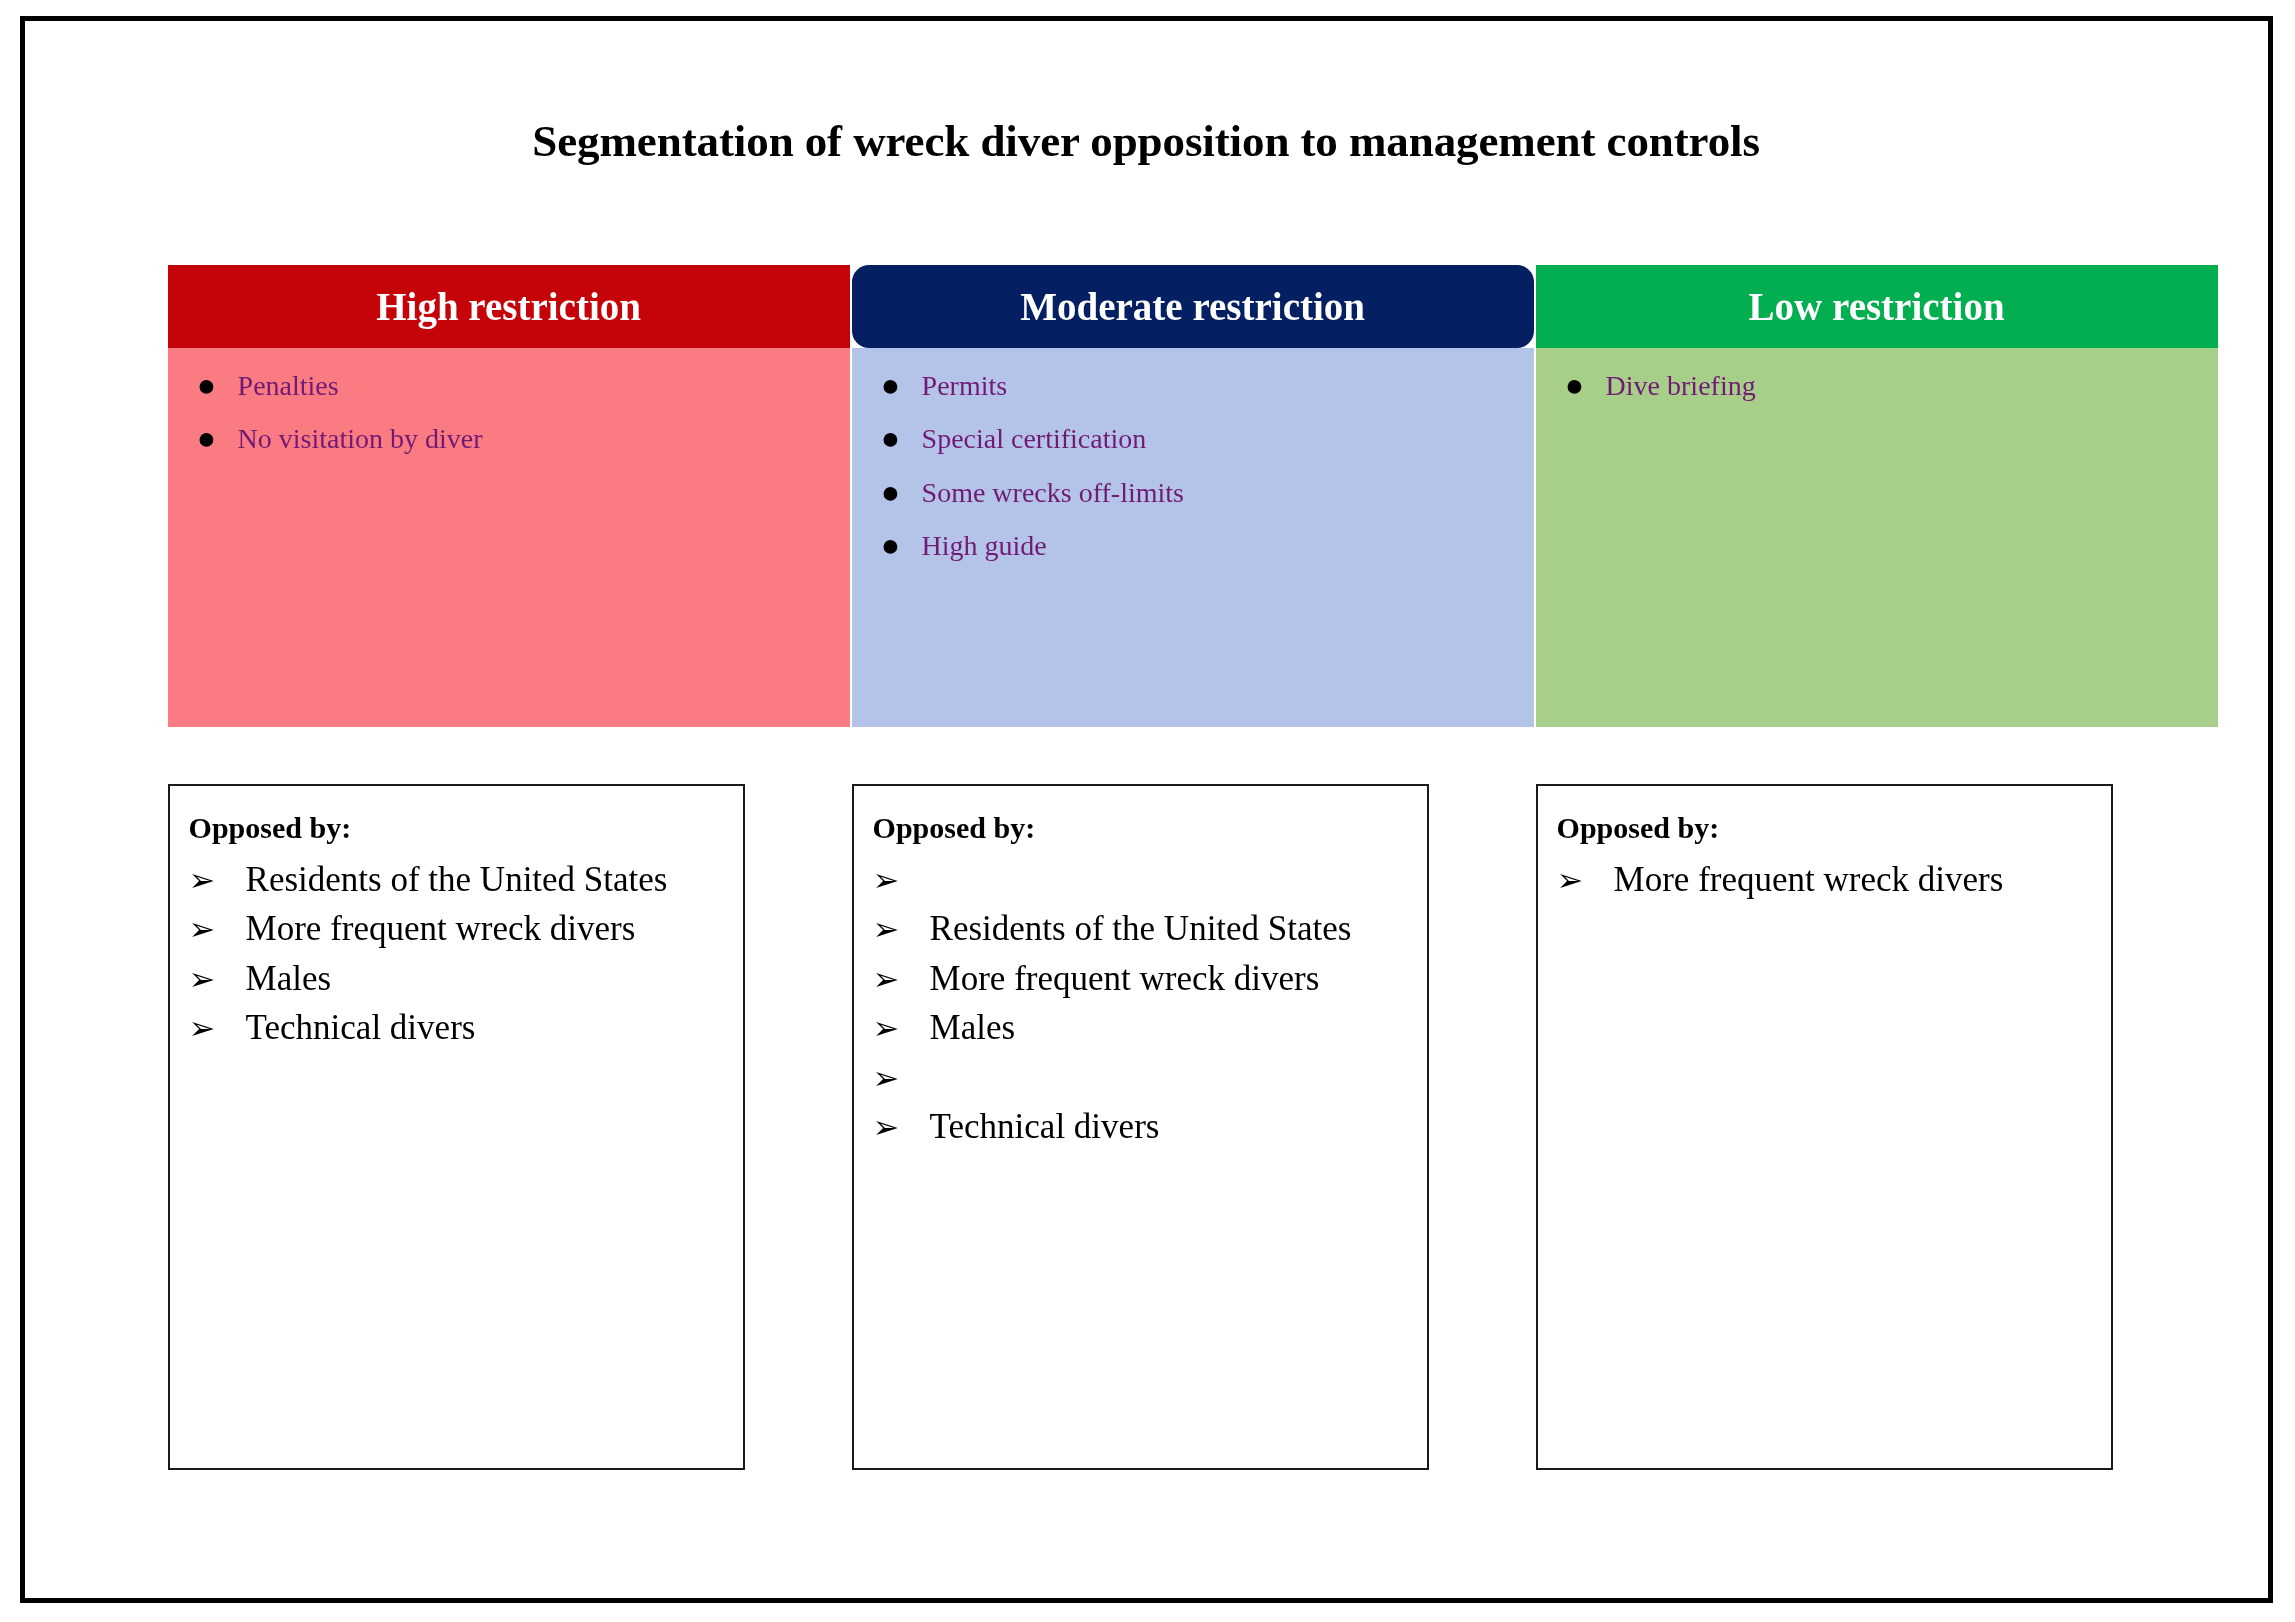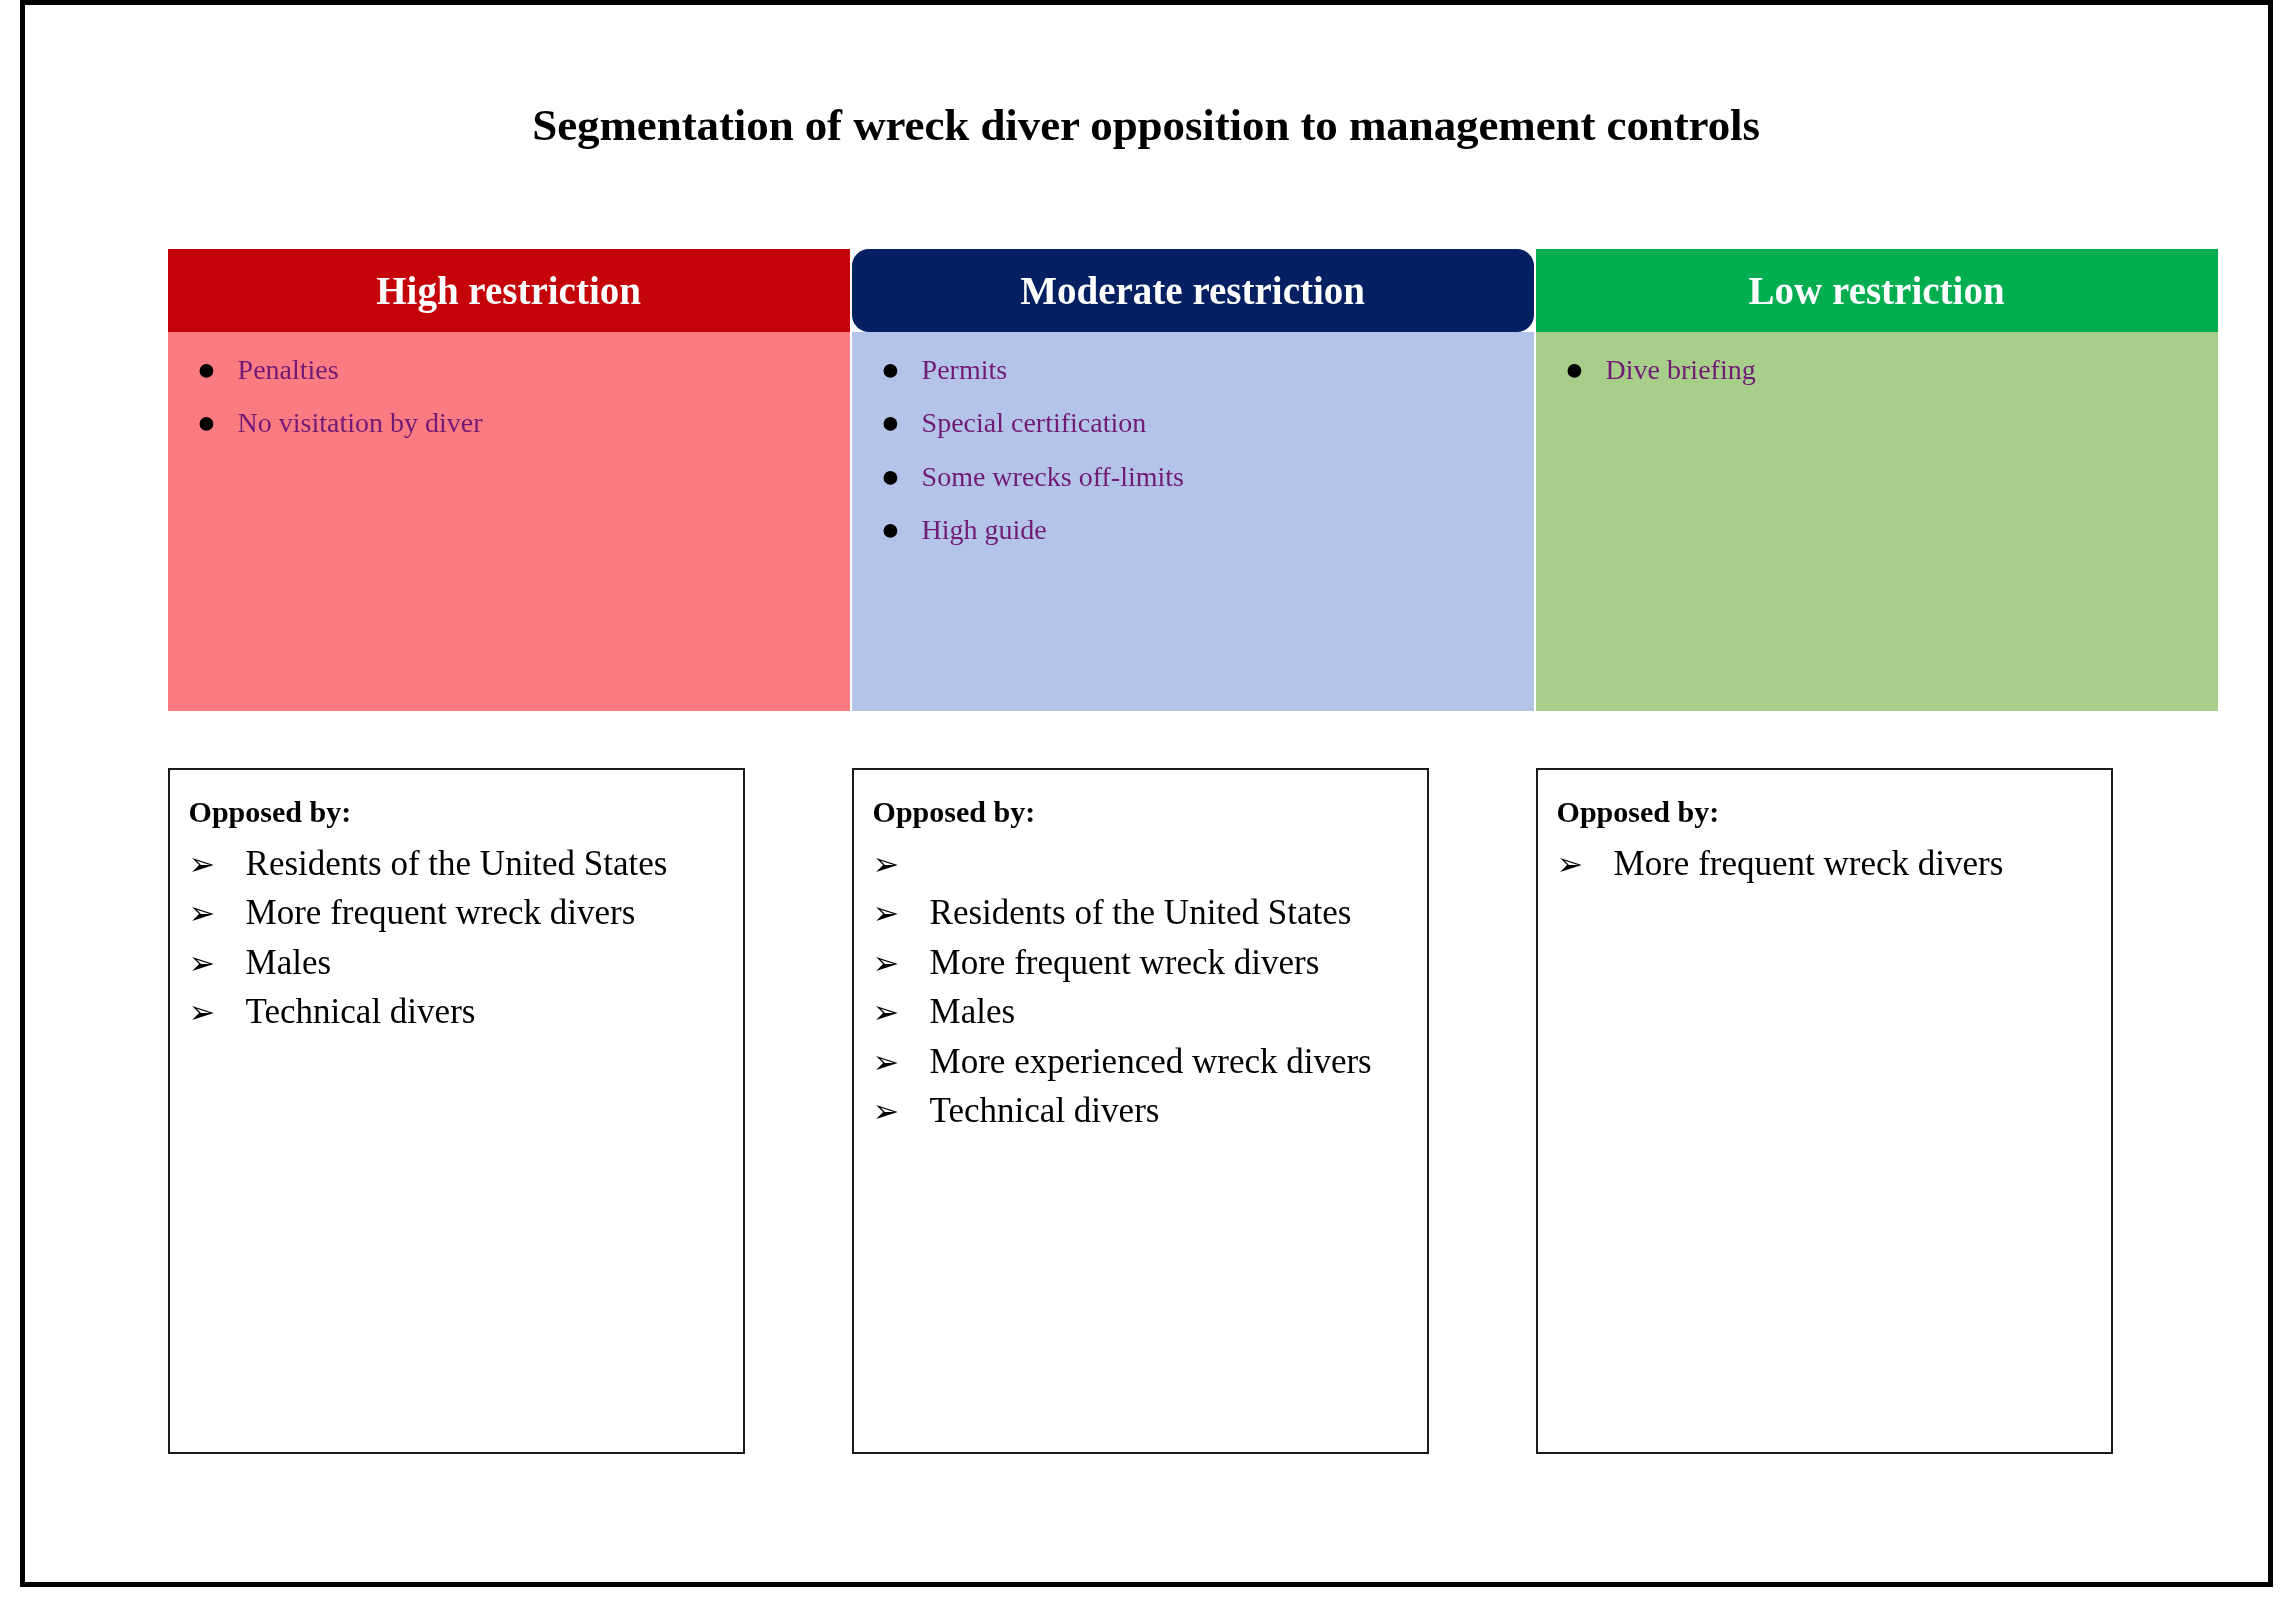--- a/index.html
+++ b/index.html
@@ -11,21 +11,21 @@
     width: 2295px;
     height: 1622px;
     font-family: "Liberation Serif", "DejaVu Serif", serif;
     -webkit-font-smoothing: antialiased;
   }
 
   
   #figure-frame {
     position: absolute;
     left: 19.6px;
-    top: 0;
+    top: 16px;
     width: 2253px;
     height: 1587px;
     border: 5.1px solid #000000;
     box-sizing: border-box;
     background: #ffffff;
   }
 
   
   #figure-title {
     position: absolute;
@@ -213,21 +213,20 @@
       <div class="arrow-row">
         <span class="arrow-mark">➢</span>
         <span class="arrow-text">More frequent wreck divers</span>
       </div>
       <div class="arrow-row">
         <span class="arrow-mark">➢</span>
         <span class="arrow-text">Males</span>
       </div>
       <div class="arrow-row">
         <span class="arrow-mark">➢</span>
-        <span class="arrow-text">More experienced wreck divers</span>
       </div>
       <div class="arrow-row">
         <span class="arrow-mark">➢</span>
         <span class="arrow-text">Technical divers</span>
       </div>
     </div>
   </div>
 
   <div class="column" id="column-2">
 

